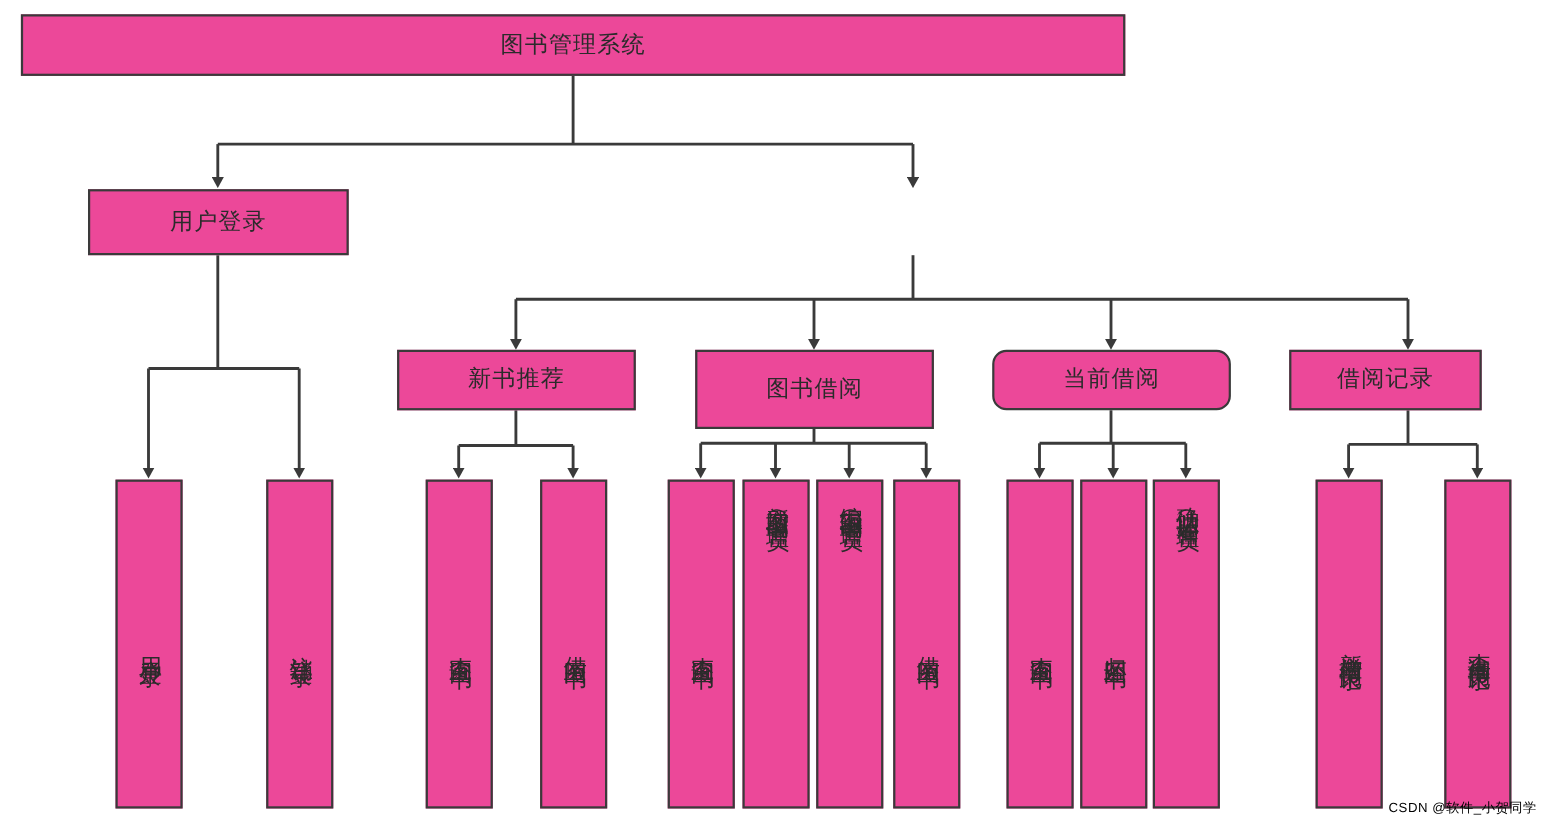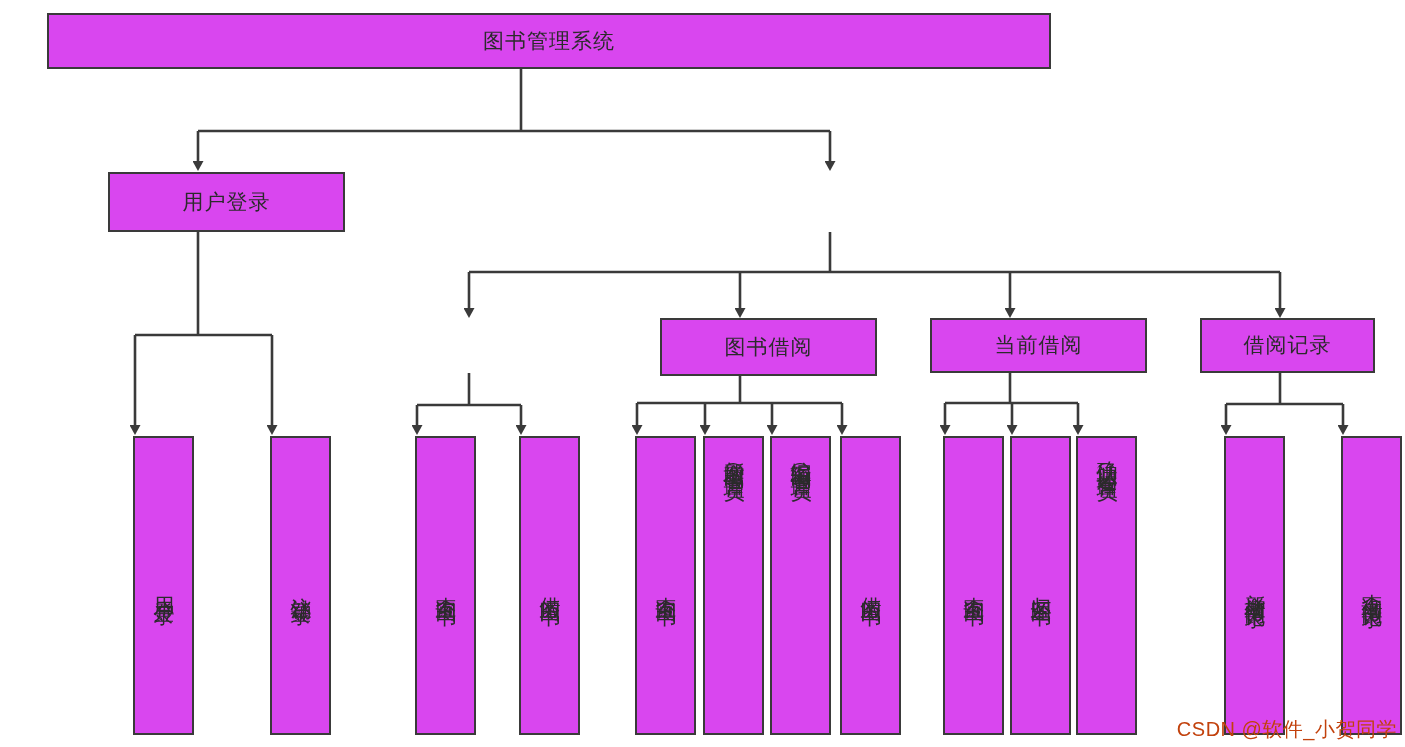--- a/index.html
+++ b/index.html
@@ -21,27 +21,26 @@
     position: absolute;
     left: 0;
     top: 0;
     width: 1405px;
     height: 747px;
     pointer-events: none;
   }
   .node {
     position: absolute;
     box-sizing: border-box;
-    background: #d946ef;
+    background: #ec4899;
     border: 2px solid #3a3a3a;
     display: flex;
     align-items: center;
     justify-content: center;
     color: #2b2b2b;
-    margin-left: 28px;
   }
   .node.horizontal {
     font-size: 21px;
     letter-spacing: 1px;
   }
   .node.vertical {
     writing-mode: vertical-rl;
     text-orientation: upright;
     font-size: 21px;
     letter-spacing: 3px;
@@ -53,22 +52,22 @@
     justify-content: flex-start;
   }
   .label {
     white-space: nowrap;
     line-height: 1.18;
   }
   .watermark {
     position: absolute;
     right: 8px;
     bottom: 4px;
-    font-size: 20px;
-    color: #c2410c;
+    font-size: 12px;
+    color: #000000;
     letter-spacing: 0.5px;
     white-space: nowrap;
   }
 </style>
 </head>
 <body>
 
 <div id="canvas">
 
   <svg class="edges" viewBox="0 0 1405 747">
@@ -122,24 +121,27 @@
   </svg>
 
   <div class="node horizontal" style="left:19px; top:13px; width:1004px; height:56px;">
     <span class="label">图书管理系统</span>
   </div>
 
   <div class="node horizontal" style="left:80px; top:172px; width:237px; height:60px;">
     <span class="label">用户登录</span>
   </div>
 
-  <div class="node horizontal" style="left:632px; top:318px; width:217px; height:58px;">
+  <div class="node horizontal" style="left:361px; top:318px; width:217px; height:55px;">
+    <span class="label">新书推荐</span>
+  </div>
+  <div class="node horizontal" style="left:632px; top:318px; width:217px; height:72px;">
     <span class="label">图书借阅</span>
   </div>
-  <div class="node horizontal" style="left:902px; top:318px; width:217px; height:55px;">
+  <div class="node horizontal" style="left:902px; top:318px; width:217px; height:55px;border-radius:13px;">
     <span class="label">当前借阅</span>
   </div>
   <div class="node horizontal" style="left:1172px; top:318px; width:175px; height:55px;">
     <span class="label">借阅记录</span>
   </div>
 
   <div class="node vertical" style="left:105px; top:436px; width:61px; height:299px;">
     <span class="label">用户登录</span>
   </div>
   <div class="node vertical" style="left:242px; top:436px; width:61px; height:299px;">

